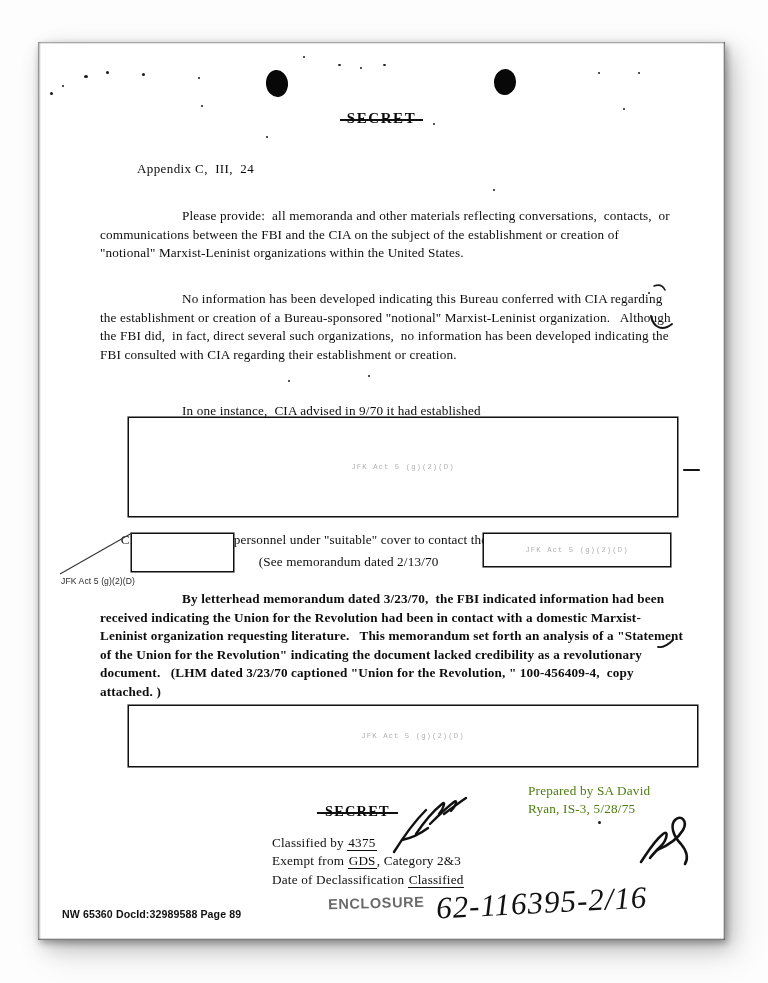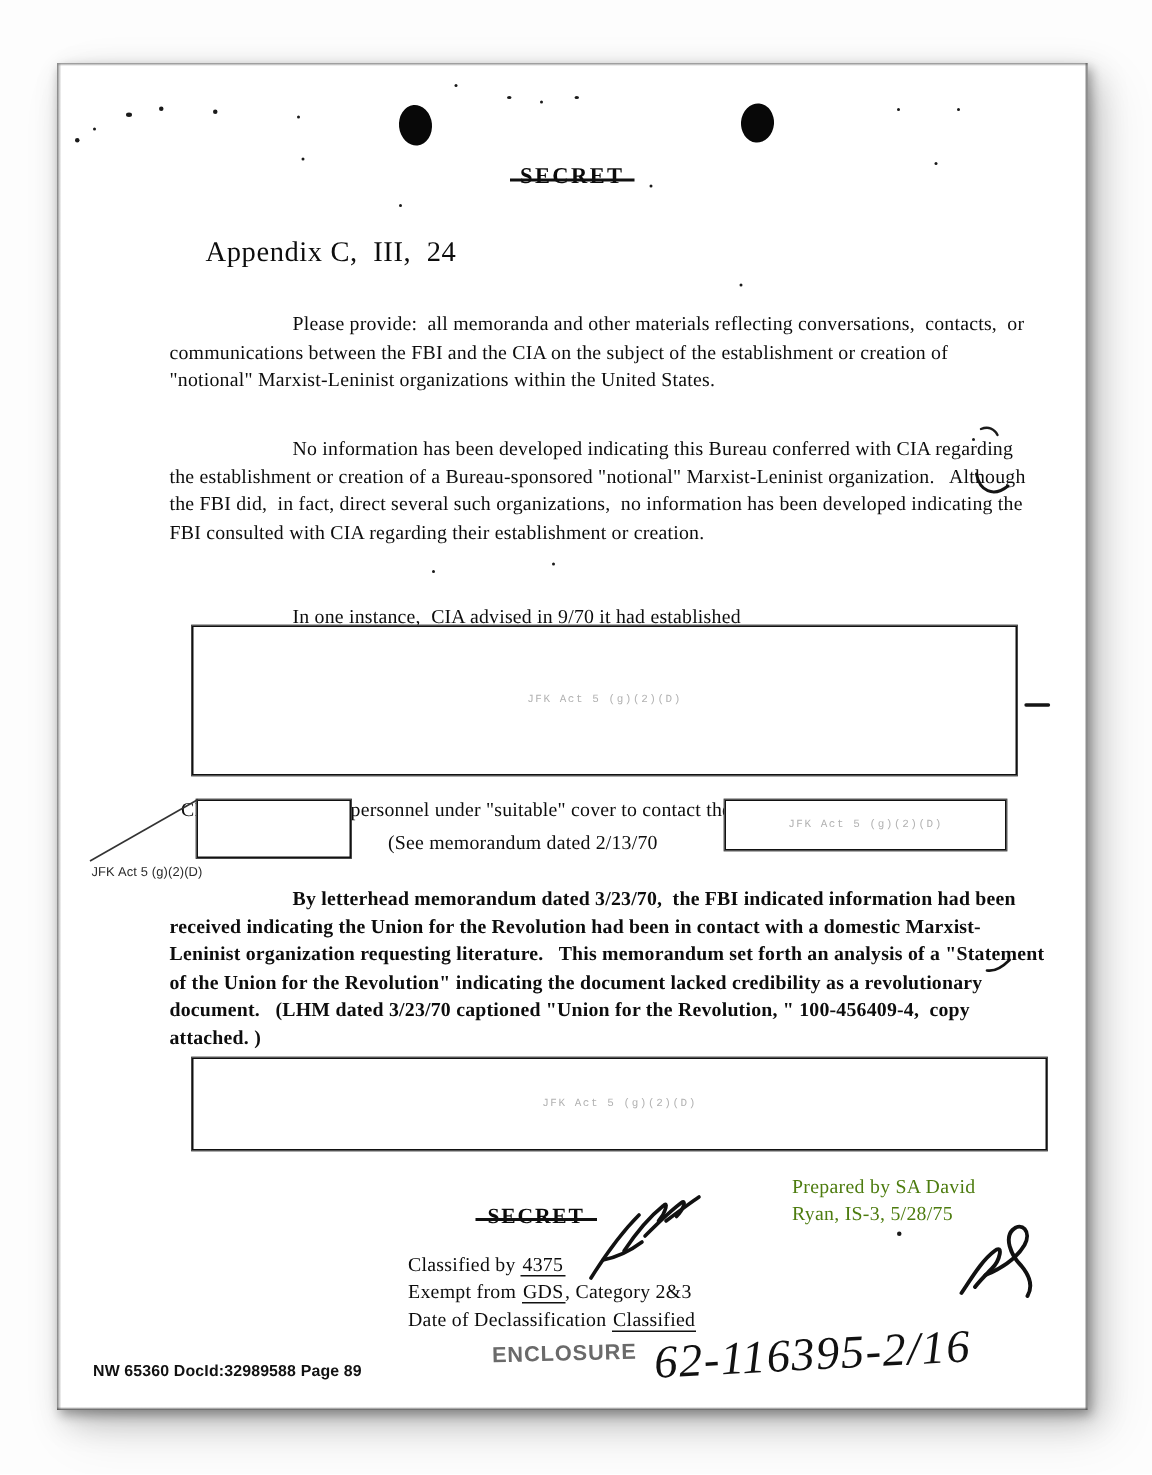--- a/index.html
+++ b/index.html
@@ -43,22 +43,22 @@
   }
   .hdr-secret{
     position:absolute;left:0;right:0;top:68px;text-align:center;
     font-family:"Liberation Serif",serif;font-size:15px;font-weight:bold;
     letter-spacing:1.6px;color:#0b0b0b;
   }
   .hdr-secret span{position:relative;display:inline-block;padding:0 4px;}
   .hdr-secret span::after{
     content:"";position:absolute;left:-3px;right:-3px;top:52%;height:1.7px;background:#101010;
   }
-  .appendix{left:99px;top:118px;font-size:19px;letter-spacing:.4px;}
-  .para{left:62px;width:574px;text-align:left;margin-left:13px;}
+  .appendix{left:99px;top:118px;font-size:13px;letter-spacing:.4px;}
+  .para{left:62px;width:574px;text-align:left;}
   .p1{top:165px;}
   .p2{top:248px;}
   .p3{top:360px;}
   .p4{top:470px;}
   .p5{top:548px;width:586px;font-weight:bold;}
 
   .indent{display:inline-block;width:82px;}
 
   
   .ul{border-bottom:1.4px solid #111;}

